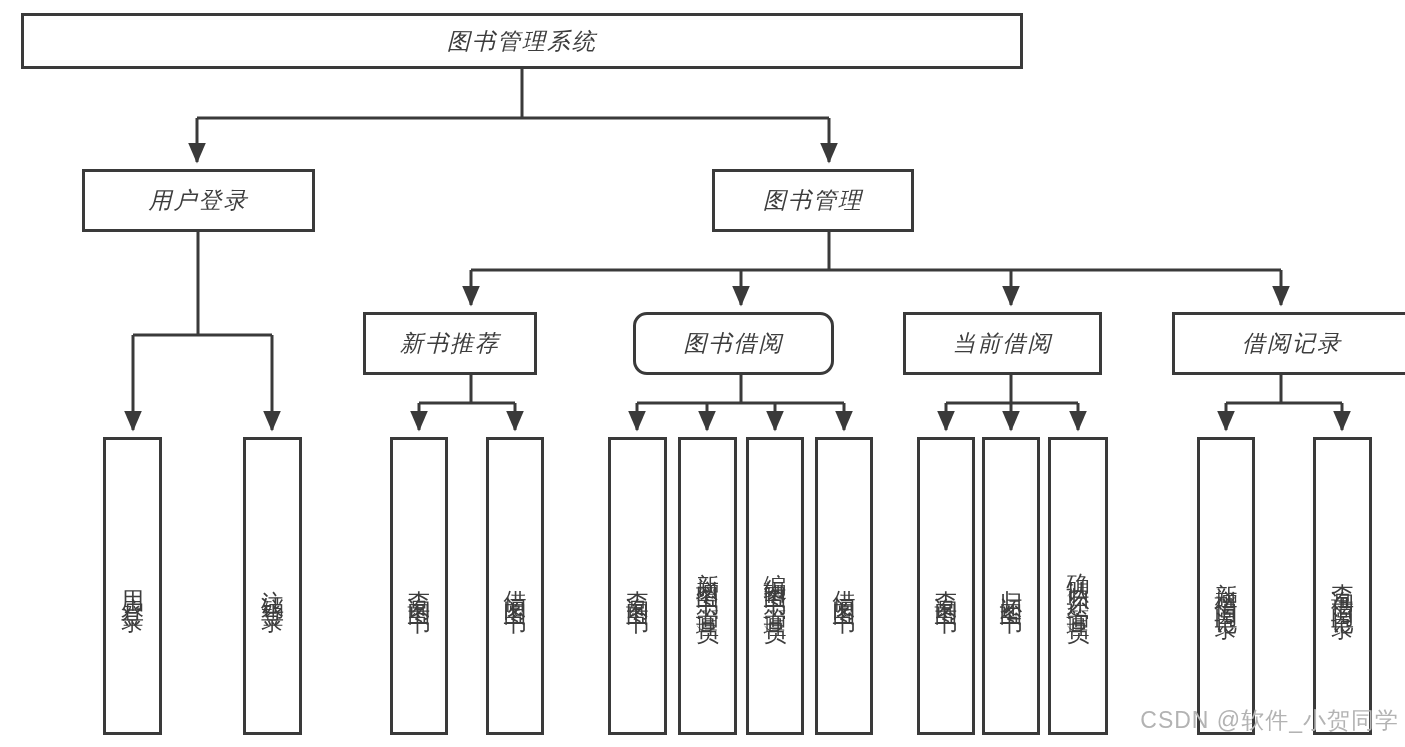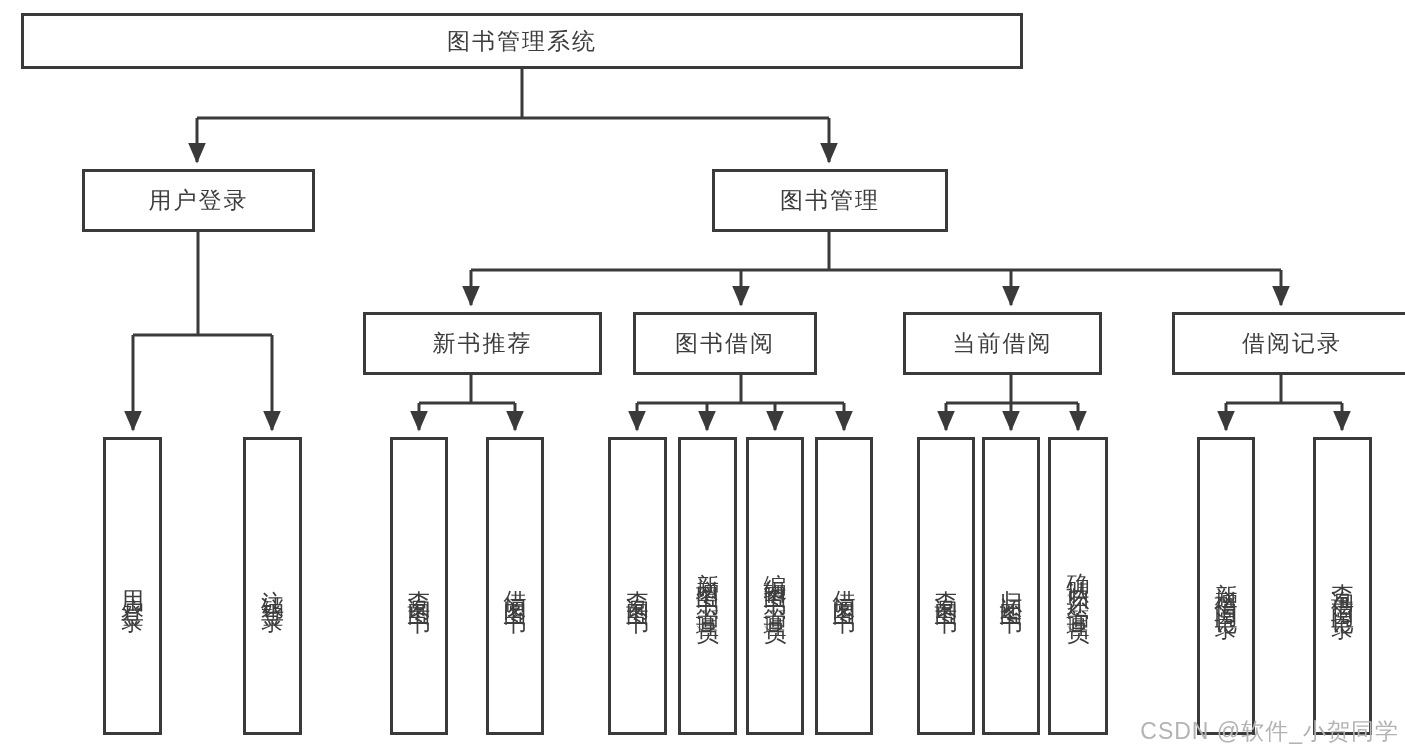--- a/index.html
+++ b/index.html
@@ -30,40 +30,41 @@
     background: #ffffff;
     color: #3d3d3d;
     display: flex;
     align-items: center;
     justify-content: center;
   }
   .node {
     font-size: 23px;
     letter-spacing: 2px;
     white-space: nowrap;
+    font-style: italic;
   }
   .node.root {
     left: 21px; top: 13px; width: 1002px; height: 56px;
   }
   .node.lvl {
     height: 63px;
   }
   .leaf {
     top: 437px;
     height: 298px;
     writing-mode: vertical-rl;
     text-orientation: mixed;
     font-size: 23px;
     letter-spacing: 7px;
     line-height: 1;
   }
   .watermark {
     position: absolute;
     right: 6px;
-    bottom: 0;
+    bottom: 11px;
     font-size: 23px;
     color: #b3b3b3;
     letter-spacing: 1px;
     white-space: nowrap;
   }
 </style>
 </head>
 <body>
 
 <div class="canvas">
@@ -100,24 +101,24 @@
     <path d="M946 403 V430" fill="none" stroke="#3a3a3a" stroke-width="3" marker-end="url(#arrow)"></path>
     <path d="M1011 403 V430" fill="none" stroke="#3a3a3a" stroke-width="3" marker-end="url(#arrow)"></path>
     <path d="M1078 403 V430" fill="none" stroke="#3a3a3a" stroke-width="3" marker-end="url(#arrow)"></path>
     <path d="M1226 403 V430" fill="none" stroke="#3a3a3a" stroke-width="3" marker-end="url(#arrow)"></path>
     <path d="M1342 403 V430" fill="none" stroke="#3a3a3a" stroke-width="3" marker-end="url(#arrow)"></path>
   </svg>
 
   <div class="node root">图书管理系统</div>
 
   <div class="node lvl" style="left:82px; top:169px; width:233px;">用户登录</div>
-  <div class="node lvl" style="left:712px; top:169px; width:236px;">图书管理</div>
+  <div class="node lvl" style="left:712px; top:169px; width:202px;">图书管理</div>
 
-  <div class="node lvl" style="left:363px; top:312px; width:239px;">新书推荐</div>
-  <div class="node lvl" style="left:633px; top:312px; width:184px;">图书借阅</div>
+  <div class="node lvl" style="left:363px; top:312px; width:174px;">新书推荐</div>
+  <div class="node lvl" style="left:633px; top:312px; width:201px;border-radius:14px;">图书借阅</div>
   <div class="node lvl" style="left:903px; top:312px; width:199px;">当前借阅</div>
   <div class="node lvl" style="left:1172px; top:312px; width:240px;">借阅记录</div>
 
   <div class="leaf" style="left:103px; width:59px;">用户登录</div>
   <div class="leaf" style="left:243px; width:59px;">注销登录</div>
   <div class="leaf" style="left:390px; width:58px;">查询图书</div>
   <div class="leaf" style="left:486px; width:58px;">借阅图书</div>
   <div class="leaf" style="left:608px; width:59px;">查询图书</div>
   <div class="leaf" style="left:678px; width:59px;">新增图书（管理员）</div>
   <div class="leaf" style="left:746px; width:58px;">编辑图书（管理员）</div>

